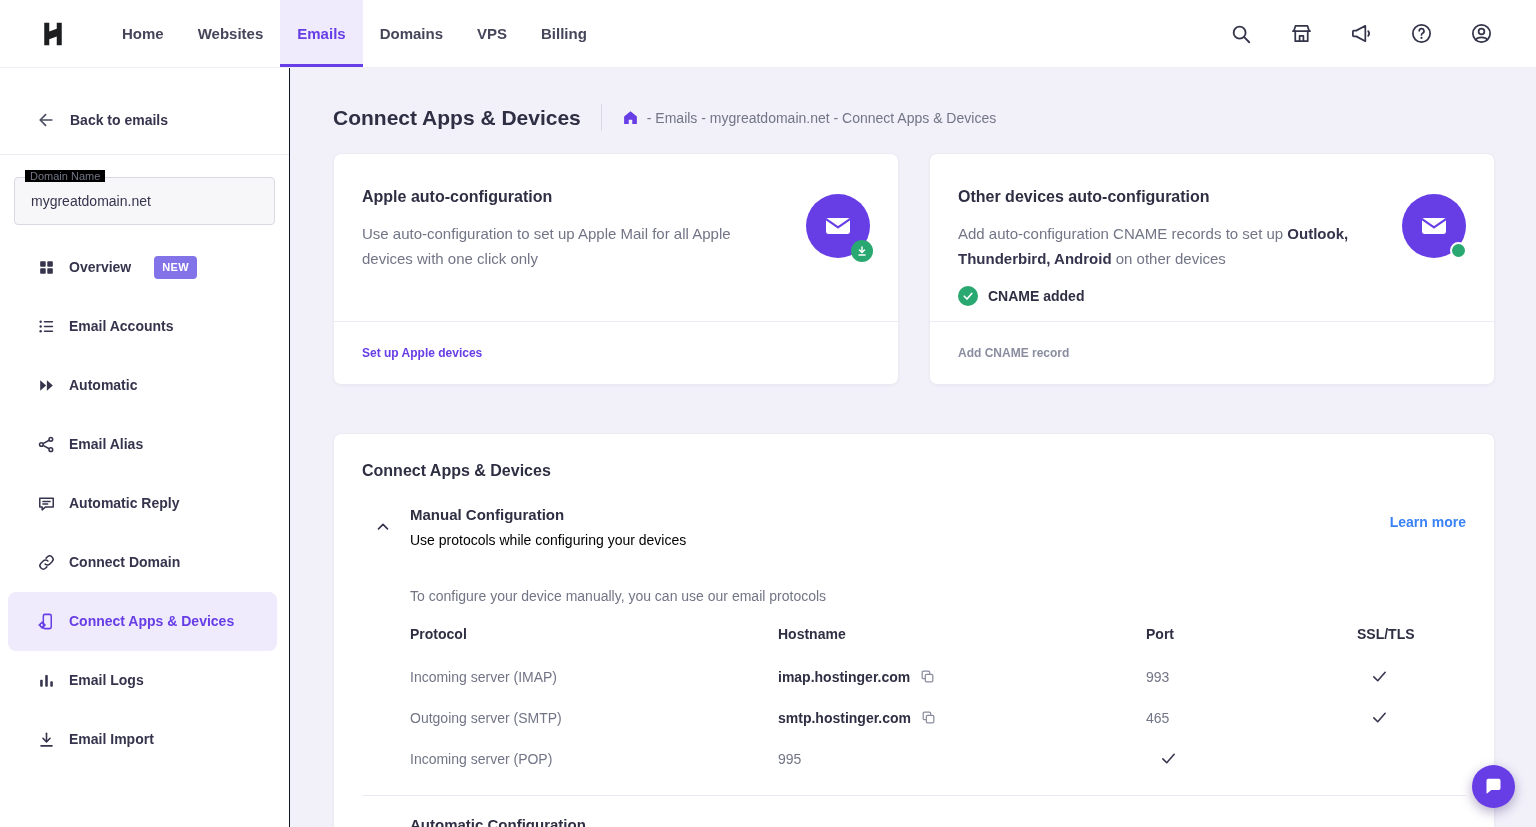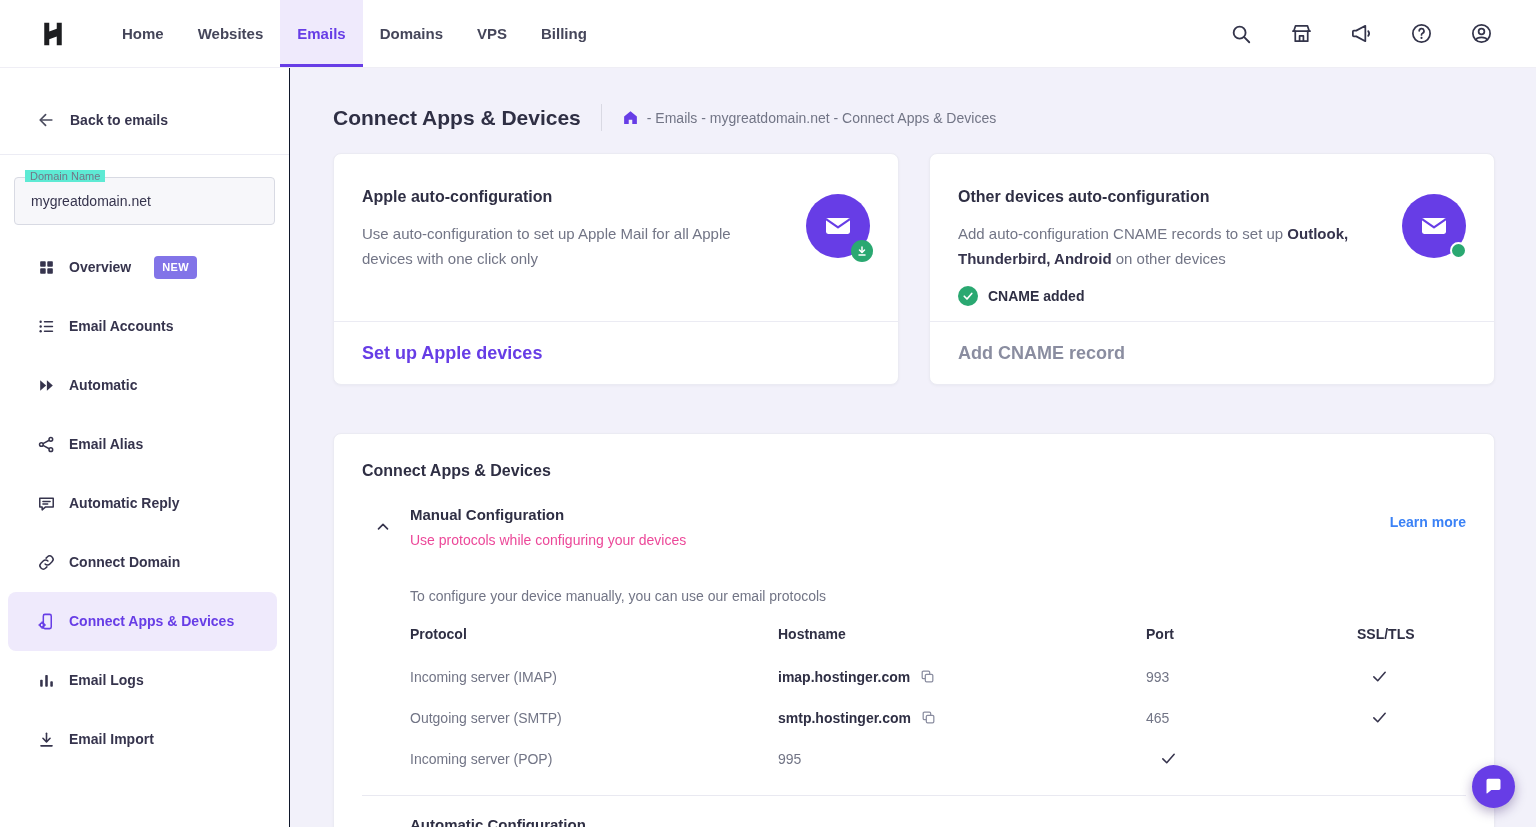--- a/index.html
+++ b/index.html
@@ -13,21 +13,21 @@
   .nav-item { display:flex; align-items:center; padding:0 17px; font-size:15px; font-weight:600; color:#45465a; cursor:pointer; }
   .nav-item.active { background:#efeafc; color:#673de6; box-shadow:inset 0 -3px 0 #673de6; }
   .topbar-icons { margin-left:auto; display:flex; align-items:center; gap:34px; padding-right:42px; }
   .icon-btn { width:26px; height:26px; display:flex; align-items:center; justify-content:center; cursor:pointer; color:#33344a; }
 
   
   .sidebar { position:absolute; top:68px; left:0; width:290px; height:759px; background:#fff; border-right:1px solid #0f172a; }
   .back-row { margin:42px 0 0 36px; display:flex; align-items:center; gap:14px; font-size:14px; font-weight:700; color:#36344d; cursor:pointer; }
   .side-divider { margin-top:24px; border-top:1px solid #ececf4; }
   .domain-box { margin:22px 14px 0; position:relative; height:48px; border:1px solid #d8dae3; background:#f7f7fa; border-radius:4px; display:flex; align-items:center; padding:0 16px; font-size:14px; color:#36344d; }
-  .domain-label { position:absolute; top:-8px; left:10px; background:#5eead4; padding:0 5px; font-size:11px; color:#727586; }
+  .domain-label { position:absolute; top:-8px; left:10px; background:#000000; padding:0 5px; font-size:11px; color:#727586; }
   .menu { margin:13px 12px 0 8px; }
   .menu-item { display:flex; align-items:center; gap:13px; min-height:59px; padding:0 10px 0 28px; color:#36344d; font-weight:600; font-size:14px; border-radius:8px; cursor:pointer; line-height:1.5; }
   .menu-item .mi-icon { width:20px; height:20px; flex-shrink:0; display:flex; align-items:center; justify-content:center; }
   .menu-item.active { background:#efeafc; color:#673de6; padding-top:12px; padding-bottom:12px; }
   .badge-new { margin-left:10px; background:#8274e8; color:#fff; font-size:11px; font-weight:700; padding:3px 8px; border-radius:4px; letter-spacing:.3px; }
 
   
   .content { position:absolute; top:68px; left:290px; width:1246px; height:759px; background:#f2f1fa; padding:0 41px 0 43px; overflow:hidden; }
   .page-head { display:flex; align-items:center; padding-top:36px; }
   .page-title { font-size:21px; font-weight:700; color:#2f2f44; }
@@ -37,34 +37,34 @@
   .cards-row { display:flex; gap:30px; margin-top:22px; }
   .card { flex:1; background:#fff; border:1px solid #ebebf3; border-radius:8px; height:232px; position:relative; box-shadow:0 1px 3px rgba(30,30,60,.04); }
   .card-body { padding:26px 28px 0; display:flex; }
   .card-text { flex:1; padding-right:28px; }
   .card-title { font-size:16px; font-weight:700; color:#2f2f44; margin:8px 0 16px; }
   .card-desc { font-size:15px; color:#727586; line-height:1.65; max-width:420px; }
   .card-desc b { color:#36344d; font-weight:700; }
   .cname-row { margin-top:14px; display:flex; align-items:center; gap:10px; }
   .check-circle { width:20px; height:20px; border-radius:50%; background:#2aa871; display:flex; align-items:center; justify-content:center; flex-shrink:0; }
   .cname-text { font-size:14px; font-weight:700; color:#2f2f44; }
-  .card-footer { position:absolute; left:0; right:0; bottom:0; height:63px; border-top:1px solid #ebebf3; display:flex; align-items:center; padding:0 28px; font-size:18px; font-weight:700; cursor:pointer; }
+  .card-footer { position:absolute; left:0; right:0; bottom:0; height:63px; border-top:1px solid #ebebf3; display:flex; align-items:center; padding:0 28px; font-size:12px; font-weight:700; cursor:pointer; }
   .link-purple { color:#673de6; }
   .link-muted { color:#8a8da0; }
   .mail-badge { width:64px; height:64px; border-radius:50%; background:#673de6; position:relative; margin-top:14px; flex-shrink:0; display:flex; align-items:center; justify-content:center; }
   .dl-badge { position:absolute; right:-3px; bottom:-4px; width:22px; height:22px; border-radius:50%; background:#2aa871; display:flex; align-items:center; justify-content:center; }
   .dot-badge { position:absolute; right:-1px; bottom:-1px; width:17px; height:17px; border-radius:50%; background:#2aa871; border:2.5px solid #fff; }
 
   .big-card { margin-top:48px; background:#fff; border:1px solid #ebebf3; border-radius:8px; height:520px; padding:28px; box-shadow:0 1px 3px rgba(30,30,60,.04); }
   .big-title { font-size:16px; font-weight:700; color:#2f2f44; }
   .manual-head { display:flex; align-items:flex-start; margin-top:26px; }
   .collapse-btn { width:20px; height:20px; margin:12px 16px 0 12px; cursor:pointer; color:#36344d; flex-shrink:0; }
   .manual-titles { flex:1; }
   .manual-title { font-size:15px; font-weight:700; color:#2f2f44; }
-  .manual-sub { font-size:14px; color:#ec4899; margin-top:9px; }
+  .manual-sub { font-size:14px; color:#000000; margin-top:9px; }
   .learn-more { font-size:14px; font-weight:700; color:#3b82f6; margin-top:8px; cursor:pointer; }
   .manual-body { margin-left:48px; margin-top:40px; }
   .intro { font-size:14px; color:#727586; }
   .ptable { margin-top:22px; }
   .trow { display:grid; grid-template-columns:368px 368px 211px 1fr; align-items:center; height:41px; font-size:14px; }
   .trow.thead { height:30px; font-weight:600; color:#2f2f44; align-items:start; }
   .cell-proto { color:#727586; }
   .cell-host { font-weight:700; color:#2f2f44; display:flex; align-items:center; gap:10px; }
   .copy-ic { cursor:pointer; color:#8a8da0; display:inline-flex; }
   .cell-port { color:#727586; }

